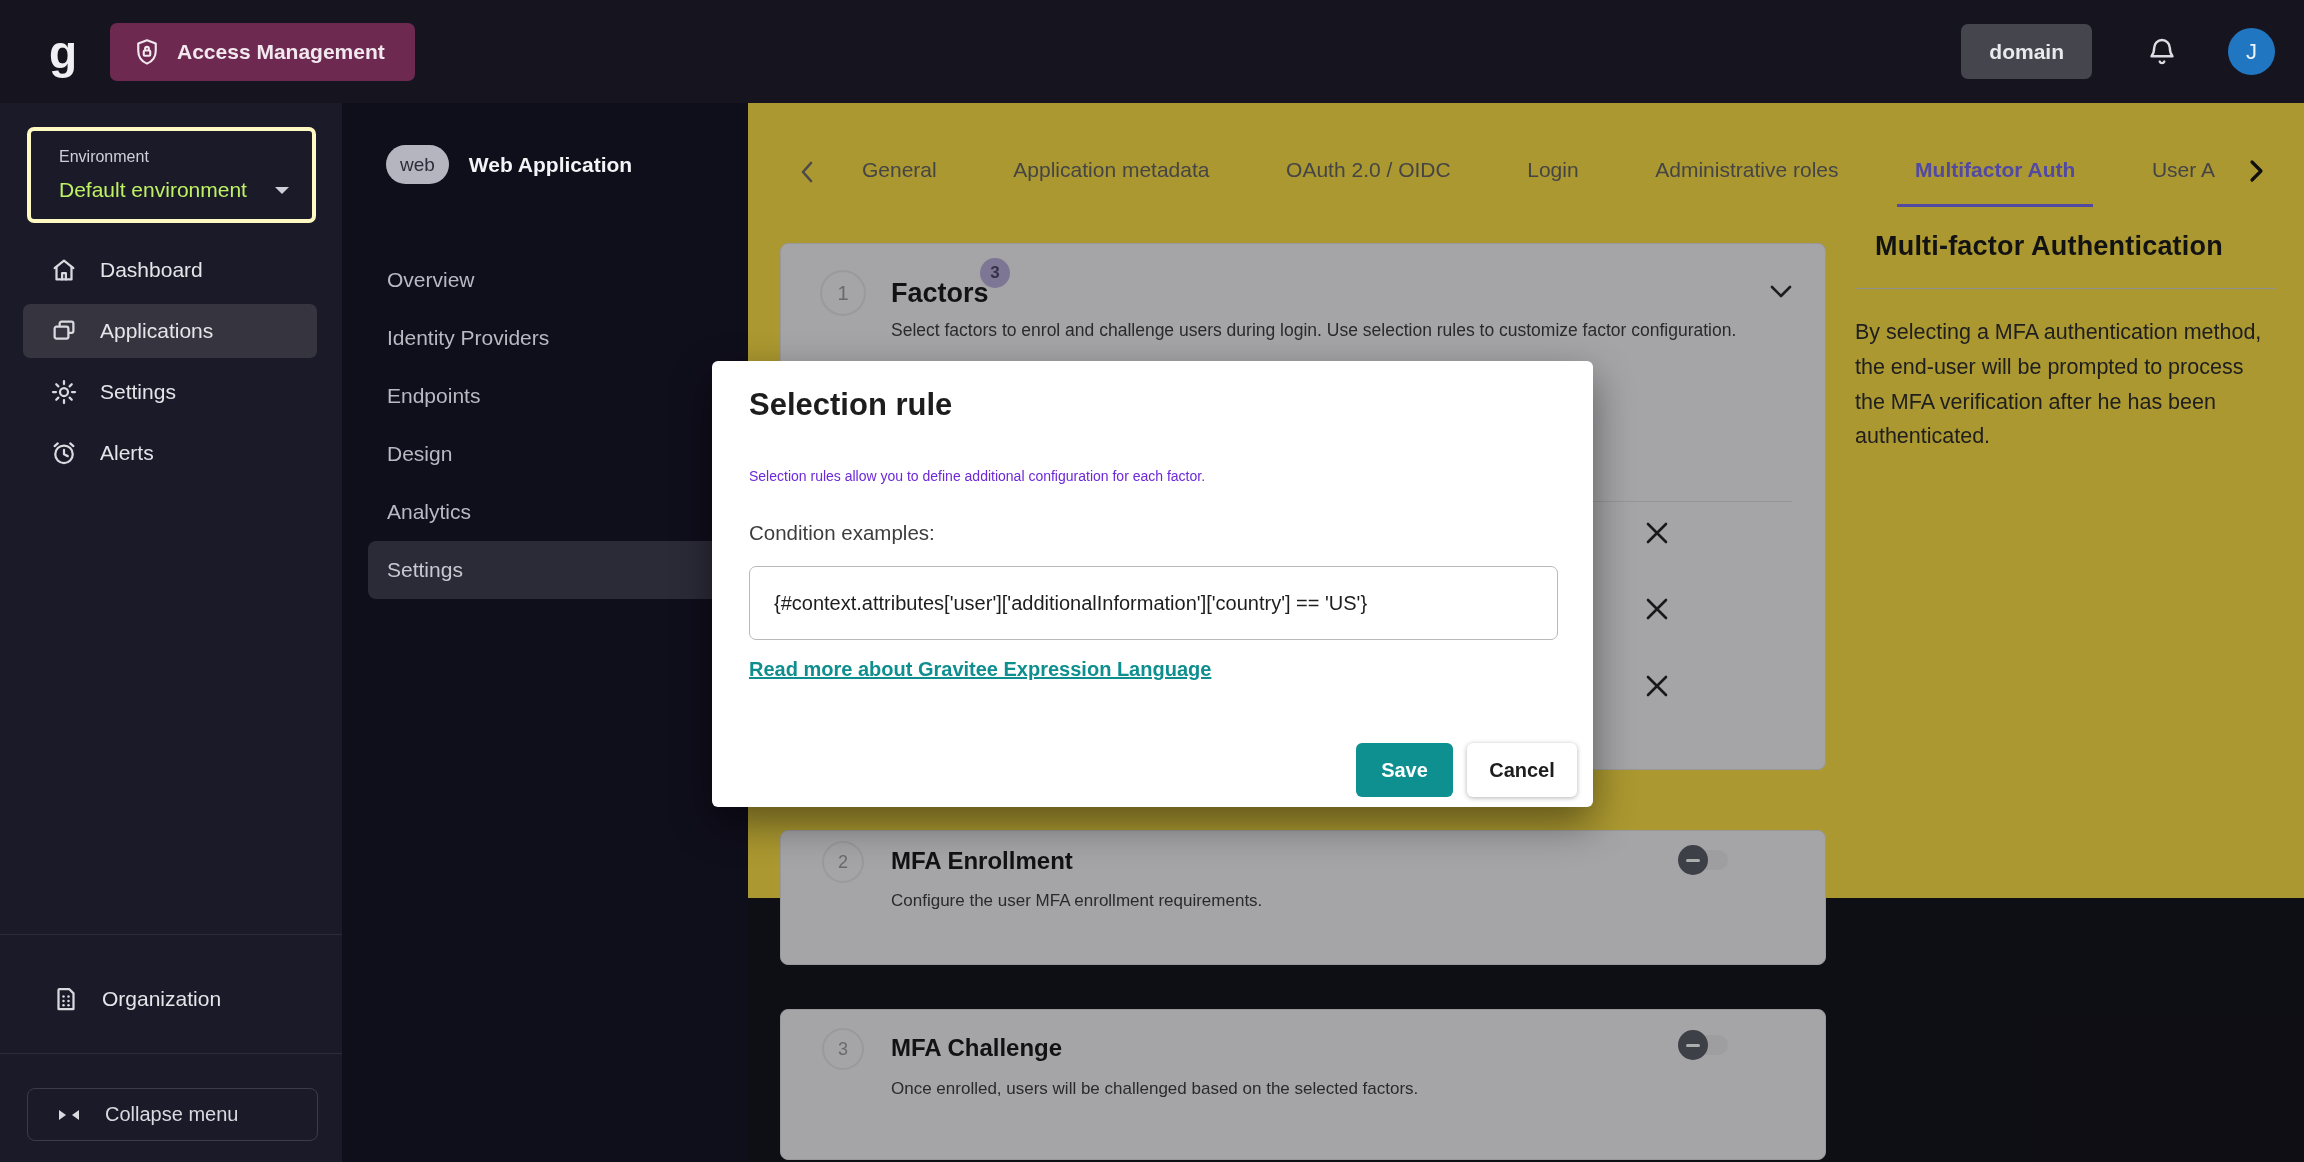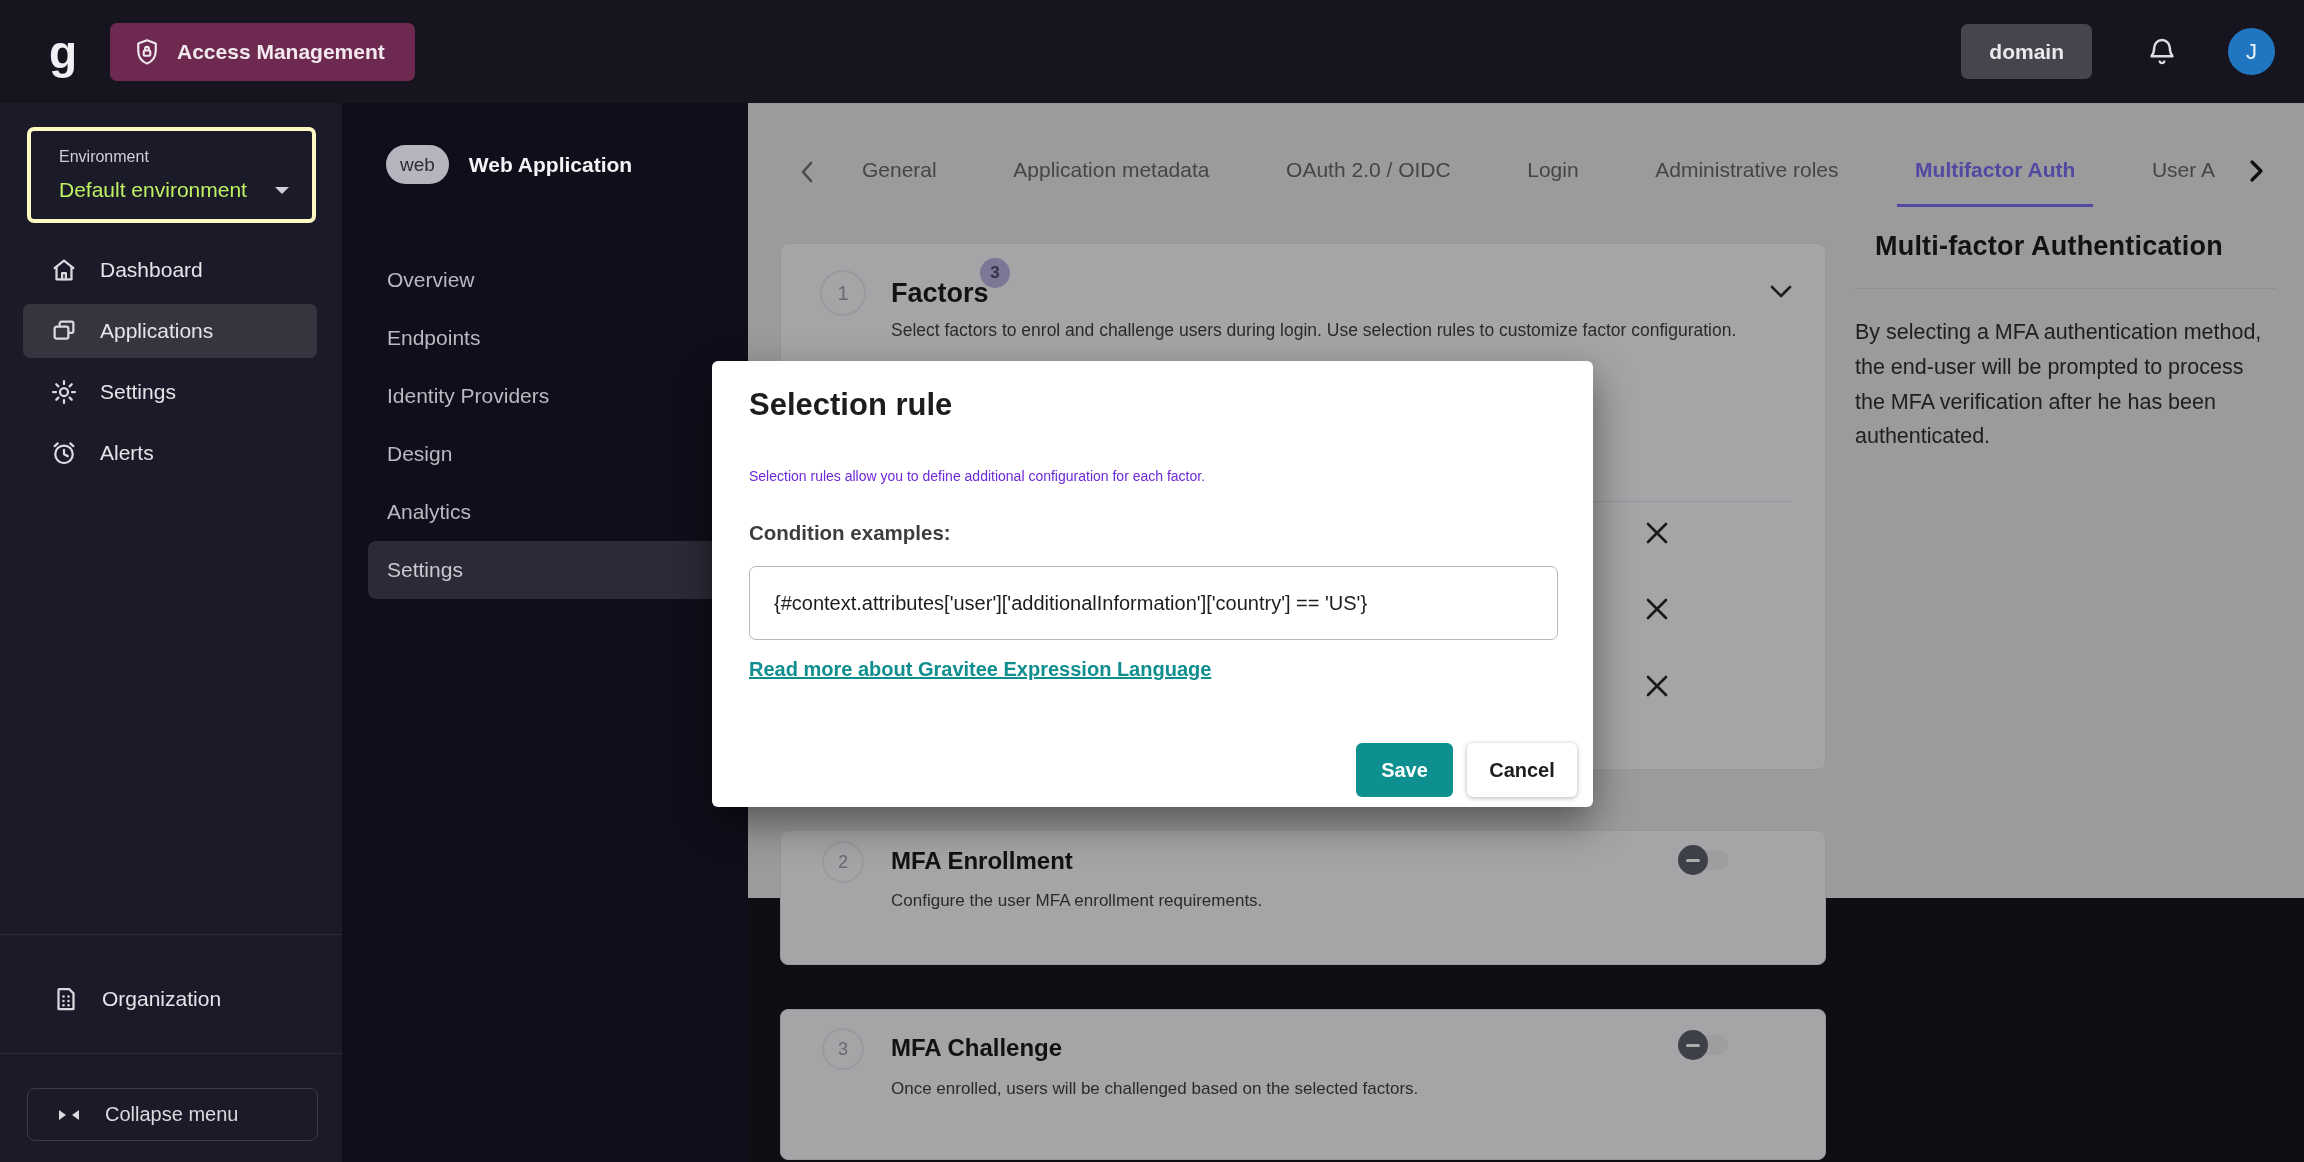--- a/index.html
+++ b/index.html
@@ -57,21 +57,21 @@
               justify-content: center; padding: 0 14px; }
   .app-title { font-size: 21px; font-weight: bold; color: #f4f4f7; }
   .app-items { position: absolute; left: 0; right: 0; top: 148px; }
   .app-item { height: 58px; display: flex; align-items: center; padding-left: 45px;
               font-size: 21px; color: #b9b9c2; cursor: pointer; }
   .app-item.active { margin-left: 26px; padding-left: 19px; background: #2b2a37;
                      border-radius: 8px 0 0 8px; color: #c9c9d1; }
 
   
   .content { position: absolute; left: 748px; top: 103px; width: 1556px; height: 795px;
-             background: #e5e5e5; z-index: 1; }
+             background: #fde047; z-index: 1; }
   .tab-chevron-left { position: absolute; left: 48px; top: 56px; cursor: pointer; }
   .tab-chevron-right { position: absolute; right: 36px; top: 54px; cursor: pointer; }
   .tabbar { position: absolute; left: 96px; right: 78px; top: 30px; height: 74px;
             display: flex; align-items: stretch; justify-content: space-between; overflow: hidden; }
   .tab { position: relative; display: flex; align-items: center; padding: 0 18px;
          font-size: 21px; color: #666; white-space: nowrap; cursor: pointer; }
   .tab.active { color: #7a6cf0; font-weight: bold; }
   .tab.active .ink { position: absolute; left: 0; right: 0; bottom: 0; height: 3px; background: #7a6cf0; }
   .tab.clipped { max-width: 92px; overflow: hidden; }
 
@@ -110,21 +110,21 @@
                  background: rgba(0,0,0,0.32); z-index: 40; }
 
   
   .modal { position: absolute; left: 712px; top: 361px; width: 881px; height: 446px;
            background: #ffffff; border-radius: 6px; z-index: 100;
            box-shadow: 0 16px 40px rgba(0,0,0,0.45); }
   .modal-title { position: absolute; left: 37px; top: 26px; font-size: 31px;
                  font-weight: bold; color: #1d1d1d; }
   .modal-desc { position: absolute; left: 37px; top: 107px; font-size: 14px; color: #6d28d9; }
   .modal-cond { position: absolute; left: 37px; top: 160px; font-size: 20.5px;
-                font-weight: bold; color: #3d3d3d; }
+                font-weight: normal; color: #3d3d3d; }
   .modal-input { position: absolute; left: 37px; top: 205px; width: 809px; height: 74px;
                  border: 1px solid #b9b9bd; border-radius: 7px; background: #fff;
                  font-family: "Liberation Sans", sans-serif; font-size: 20px; color: #1d1d1d;
                  padding: 0 24px; outline: none; }
   .modal-link { position: absolute; left: 37px; top: 297px; font-size: 20px; font-weight: bold;
                 color: #0e8e8e; text-decoration: underline; cursor: pointer; }
   .modal-actions { position: absolute; right: 16px; bottom: 10px; display: flex; gap: 14px; }
   .btn { height: 54px; border-radius: 6px; font-family: inherit; font-size: 20px;
          font-weight: bold; cursor: pointer; display: flex; align-items: center; justify-content: center; }
   .btn-save { width: 97px; background: #0e9090; border: none; color: #ffffff; }
@@ -250,22 +250,22 @@
     </button>
   </nav>
 
   <nav class="appnav">
     <div class="app-header">
       <span class="app-pill">web</span>
       <span class="app-title">Web Application</span>
     </div>
     <div class="app-items">
       <div class="app-item">Overview</div>
+      <div class="app-item">Identity Providers</div>
       <div class="app-item">Endpoints</div>
-      <div class="app-item">Identity Providers</div>
       <div class="app-item">Design</div>
       <div class="app-item">Analytics</div>
       <div class="app-item active">Settings</div>
     </div>
   </nav>
 
   <main class="content">
 
     <span class="tab-chevron-left">
       <svg width="22" height="26" viewBox="0 0 22 26" fill="none" stroke="#6e6e6e" stroke-width="2.6" stroke-linecap="round" stroke-linejoin="round">

